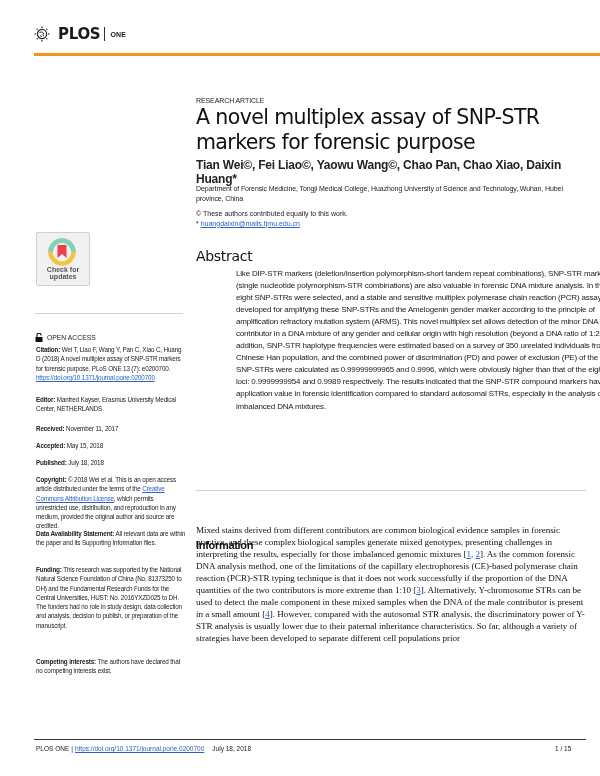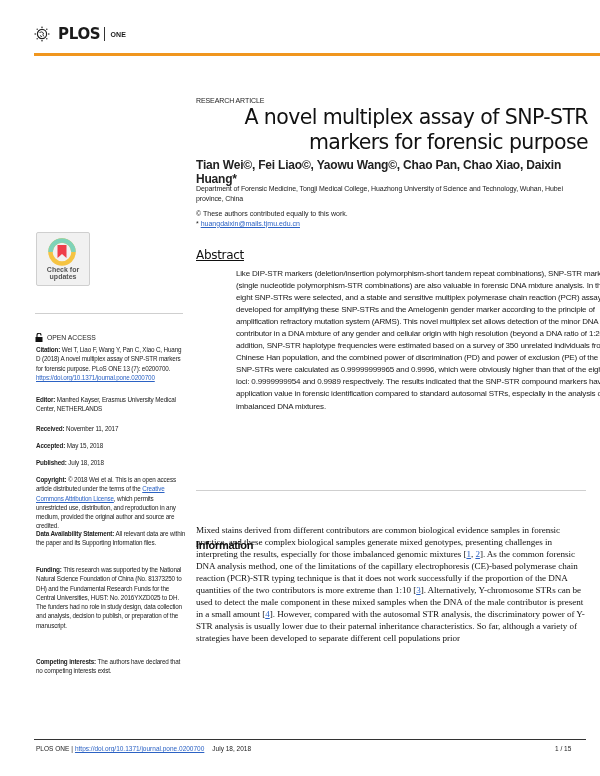--- a/index.html
+++ b/index.html
@@ -21,25 +21,25 @@
   .cfu-text { position: absolute; left: 0; right: 0; top: 33px; font-size: 7px; font-weight: bold; line-height: 7px; color: #555; }
   .side-rule { left: 35px; top: 313px; width: 148px; height: 1px; background: #cfcfcf; }
   .oa { left: 35px; top: 333px; display: flex; align-items: center; font-size: 6.8px; color: #222; }
   .oa svg { width: 8px; height: 9px; margin-right: 4px; }
   .side { left: 36px; width: 150px; font-size: 6.3px; line-height: 9.3px; color: #222; letter-spacing: -0.15px; }
   .side b { font-weight: bold; }
 
   
   .main { left: 196px; width: 392px; }
   .type { top: 97px; font-size: 7px; color: #222; letter-spacing: -0.1px; }
-  .title { top: 105px; font-family: "DejaVu Sans", sans-serif; font-size: 20.5px; line-height: 25px; font-weight: normal; color: #111; letter-spacing: -0.6px; text-align: right; }
+  .title { top: 105px; font-family: "DejaVu Sans", sans-serif; font-size: 20.5px; line-height: 25px; font-weight: normal; color: #111; letter-spacing: -0.6px; }
   .authors { top: 158px; font-size: 12px; font-weight: bold; color: #222; letter-spacing: -0.2px; }
   .affil { top: 184px; font-size: 7px; line-height: 10px; color: #222; letter-spacing: -0.1px; }
   .notes { top: 209px; font-size: 7px; line-height: 9.5px; color: #222; }
-  .abstract-h { top: 248px; font-family: "DejaVu Sans", sans-serif; font-size: 12px; color: #111; letter-spacing: -0.3px; text-decoration: underline; }
+  .abstract-h { top: 248px; font-family: "DejaVu Sans", sans-serif; font-size: 14px; color: #111; letter-spacing: -0.3px; }
   .abstract { top: 268px; font-size: 8px; line-height: 12.05px; color: #1a1a1a; letter-spacing: -0.18px; width: 394px; margin-left: 40px; }
   .main-rule { left: 196px; top: 490px; width: 390px; height: 1px; background: #cfcfcf; }
   .intro-h { top: 539px; font-size: 11px; font-weight: bold; color: #111; letter-spacing: -0.3px; }
   .intro { top: 524px; font-family: "Liberation Serif", serif; font-size: 9.1px; line-height: 12.05px; color: #111; width: 394px; letter-spacing: -0.05px; }
 
   
   .foot-rule { left: 34px; top: 739px; width: 552px; height: 1px; background: #333; }
   .footer { left: 36px; top: 745px; font-size: 6.5px; color: #222; display: flex; align-items: center; }
   .footer .sep { margin: 0 2px; }
   .footer .date { margin-left: 8px; }

